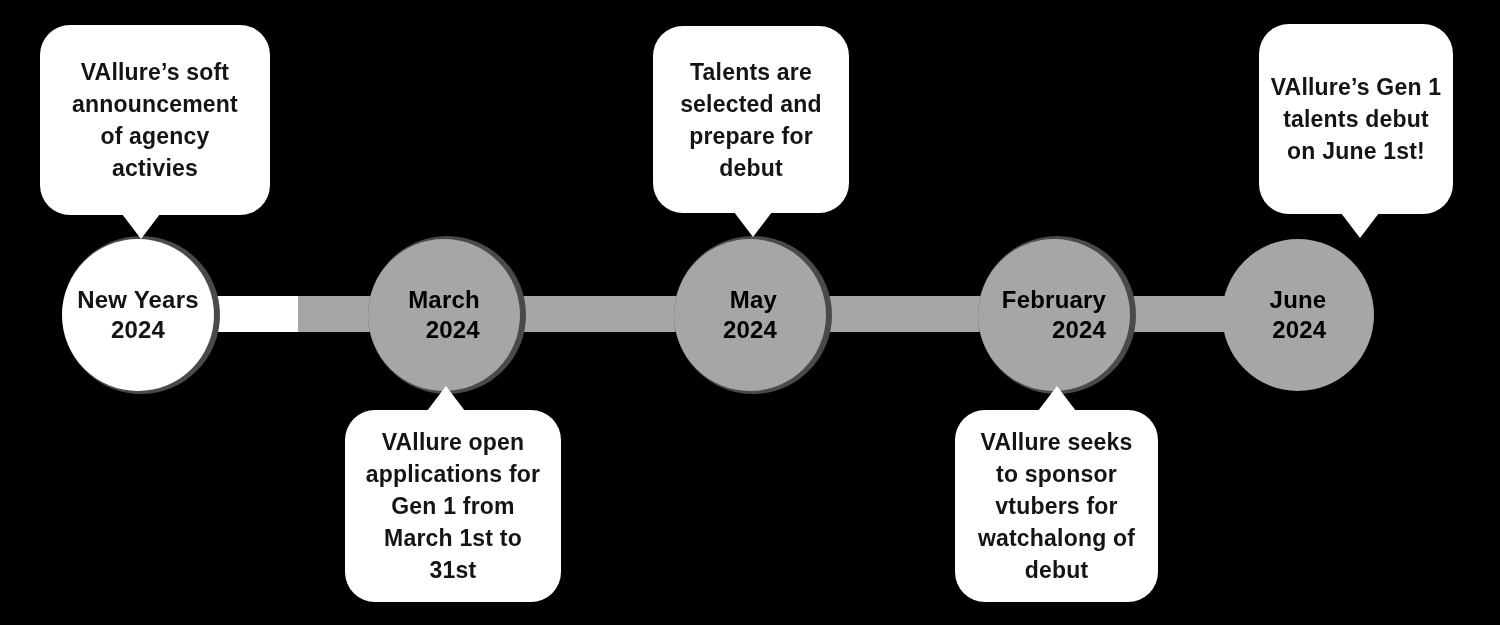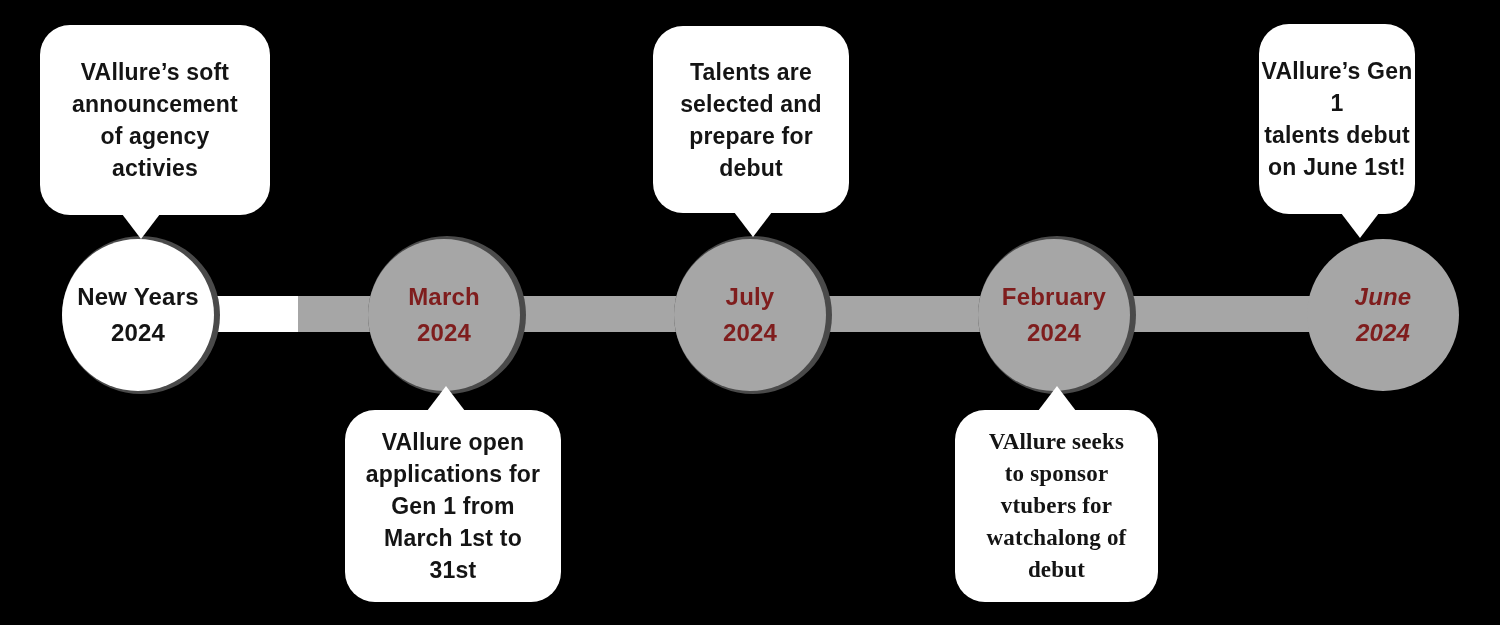--- a/index.html
+++ b/index.html
@@ -43,38 +43,38 @@
     width: 152px;
     height: 152px;
     border-radius: 50%;
     display: flex;
     align-items: center;
     justify-content: center;
     text-align: center;
     white-space: pre-line;
     font-weight: 700;
     font-size: 24px;
-    line-height: 36px;
+    line-height: 30px;
     letter-spacing: 0.2px;
   }
   .node.white-node .disc { background: #ffffff; color: #141414; }
-  .node.gray-node  .disc { background: #a6a6a6; color: #7f1d1d; }
+  .node.gray-node  .disc { background: #a6a6a6; color: #000000; text-align: right; }
   .node.flat {
     background: transparent;
     width: 152px;
     height: 152px;
     top: 239px;
   }
   .node.flat .disc { left: 0; top: 0; }
 
   .node.n-newyears { left: 62px;  }
   .node.n-march    { left: 368px; }
   .node.n-april    { left: 674px; }
   .node.n-may      { left: 978px; }
-  .node.n-june     { left: 1307px; font-style: italic; }
+  .node.n-june     { left: 1222px; }
 
   
   .callout {
     position: absolute;
     background: #ffffff;
     border-radius: 30px;
     z-index: 3;
     display: flex;
     align-items: center;
     justify-content: center;
@@ -107,43 +107,43 @@
     border-right: 19px solid transparent;
     border-bottom: 25px solid #ffffff;
   }
 
   .c-newyears { left: 40px;   top: 25px;  width: 230px; height: 190px; }
   .c-newyears .tail { left: 82px; }
   .c-march    { left: 345px;  top: 410px; width: 216px; height: 192px; }
   .c-march .tail { left: 82px; }
   .c-april    { left: 653px;  top: 26px;  width: 196px; height: 187px; justify-content: center; }
   .c-april .tail { left: 81px; }
-  .c-may      { left: 955px;  top: 410px; width: 203px; height: 192px; font-family: Liberation Serif, serif; }
+  .c-may      { left: 955px;  top: 410px; width: 203px; height: 192px; }
   .c-may .tail { left: 83px; }
-  .c-june     { left: 1259px; top: 24px;  width: 156px; height: 190px; }
+  .c-june     { left: 1259px; top: 24px;  width: 194px; height: 190px; }
   .c-june .tail { left: 82px; }
 </style>
 </head>
 <body>
 
 <div class="canvas">
 
   <div class="bar white-seg"></div>
   <div class="bar gray-seg"></div>
 
   <div class="node white-node n-newyears">
     <div class="disc">New Years
 2024</div>
   </div>
   <div class="node gray-node n-march">
     <div class="disc">March
 2024</div>
   </div>
   <div class="node gray-node n-april">
-    <div class="disc">July
+    <div class="disc">May
 2024</div>
   </div>
   <div class="node gray-node n-may">
     <div class="disc">February
 2024</div>
   </div>
   <div class="node gray-node flat n-june">
     <div class="disc">June
 2024</div>
   </div>

